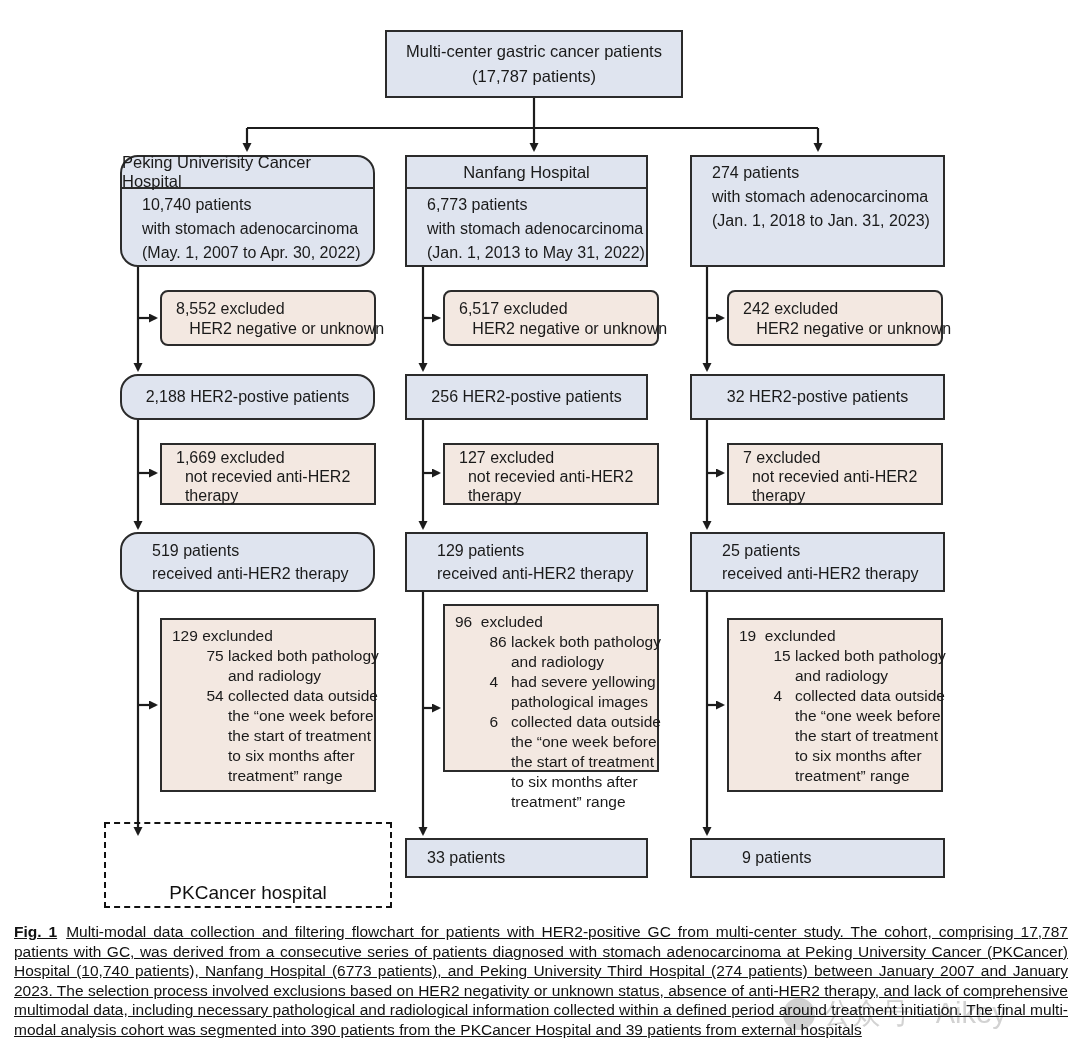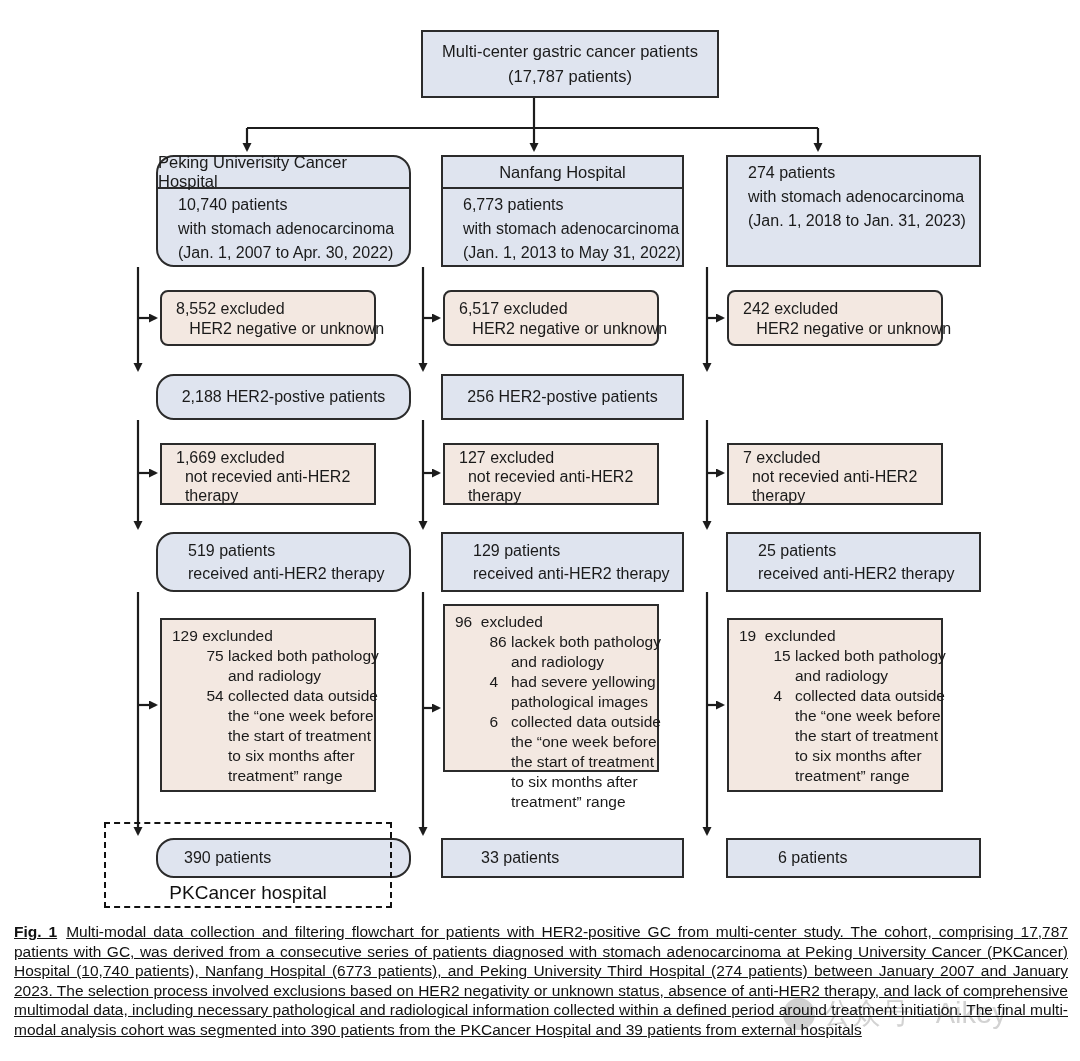--- a/index.html
+++ b/index.html
@@ -1,21 +1,21 @@
 <!DOCTYPE html>
 <html style="--cohort-box: #dfe4ef; --exclusion-box: #f3e8e1; --border: #2b2b2b;"><head>
 <meta charset="utf-8">
 <style>
   html,body{margin:0;padding:0;background:#ffffff;}
   .canvas{position:relative;width:1080px;height:1061px;background:#ffffff;overflow:hidden;
           font-family:"Liberation Sans",sans-serif;color:#1a1a1a;}
   svg.connectors{position:absolute;left:0;top:0;z-index:1;}
   .box{position:absolute;border:2.2px solid var(--border,#2b2b2b);box-sizing:border-box;
        font-size:16px;color:#1a1a1a;z-index:2;}
-  .blue{background:var(--cohort-box,#dfe4ef);margin-left:36px;}
+  .blue{background:var(--cohort-box,#dfe4ef);}
   .pink{background:var(--exclusion-box,#f3e8e1);}
   .pre{white-space:pre;}
   .center{display:flex;align-items:center;justify-content:center;text-align:center;}
 
   
   .c1{left:120px;width:255px;border-radius:18px;} .c2{left:405px;width:243px;} .c3{left:690px;width:255px;}
   .e1{left:160px;width:216px;} .e2{left:443px;width:216px;} .e3{left:727px;width:216px;}
 
   
   .top-box{left:385px;top:30px;width:298px;height:68px;font-size:16.5px;line-height:25px;}
@@ -23,21 +23,21 @@
   .hosp-header{height:30px;border-bottom:2.2px solid var(--border,#2b2b2b);
                display:flex;align-items:center;justify-content:center;font-size:16.5px;}
   .hosp-body{padding:4px 0 0 20px;line-height:24px;white-space:pre;}
   .excl1{top:290px;height:56px;padding:7px 0 0 14px;line-height:19.5px;border-radius:8px;}
   .her2{top:374px;height:46px;}
   .excl2{top:443px;height:62px;padding:3px 0 0 14px;line-height:19px;}
   .recv{top:532px;height:60px;padding:5px 0 0 30px;line-height:23px;}
   .excl3{top:618px;height:174px;padding:6px 0 0 10px;line-height:20px;font-size:15.5px;}
   .excl3.tall{top:604px;height:168px;}
   .final{top:838px;height:40px;line-height:35px;}
-  .f1{padding-left:26px;} .f2{padding-left:38px;} .f3{padding-left:50px;}
+  .f1{padding-left:26px;} .f2{padding-left:20px;} .f3{padding-left:50px;}
 
   .group{position:absolute;top:822px;height:86px;border:2.4px dashed #111;box-sizing:border-box;
          background:transparent;z-index:2;}
   .group-left{left:104px;width:288px;}
   .group-right{left:400px;width:665px;}
   .group-label{position:absolute;bottom:2px;left:0;width:100%;text-align:center;
                font-size:19px;color:#111;margin-top:41px;}
 
   .caption{position:absolute;left:14px;top:922px;width:1054px;z-index:3;
            font-size:15.5px;line-height:19.5px;text-align:justify;color:#111;text-decoration:underline;}
@@ -88,39 +88,38 @@
     </g>
   </svg>
 
   <div class="box blue top-box center pre">Multi-center gastric cancer patients
 (17,787 patients)</div>
 
   <div class="box blue hosp c1">
     <div class="hosp-header">Peking Univerisity Cancer Hospital</div>
     <div class="hosp-body">10,740 patients
 with stomach adenocarcinoma
-(Jan. 1, 2007 to Apr. 30, 2022)</div>
+(May. 1, 2007 to Apr. 30, 2022)</div>
   </div>
   <div class="box pink excl1 e1 pre">8,552 excluded
    HER2 negative or unknown</div>
   <div class="box blue her2 c1 center">2,188 HER2-postive patients</div>
   <div class="box pink excl2 e1 pre">1,669 excluded
   not recevied anti-HER2
   therapy</div>
   <div class="box blue recv c1 pre">519 patients
 received anti-HER2 therapy</div>
   <div class="box pink excl3 e1 pre">129 exclunded
         75 lacked both pathology
              and radiology
         54 collected data outside
              the “one week before
              the start of treatment
              to six months after
              treatment” range</div>
-  <div class="box blue final c1 f1">390 patients</div>
 
   <div class="box blue hosp c2">
     <div class="hosp-header">Nanfang Hospital</div>
     <div class="hosp-body">6,773 patients
 with stomach adenocarcinoma
 (Jan. 1, 2013 to May 31, 2022)</div>
   </div>
   <div class="box pink excl1 e2 pre">6,517 excluded
    HER2 negative or unknown</div>
   <div class="box blue her2 c2 center">256 HER2-postive patients</div>
@@ -141,34 +140,35 @@
              treatment” range</div>
   <div class="box blue final c2 f2">33 patients</div>
 
   <div class="box blue hosp c3">
     <div class="hosp-body">274 patients
 with stomach adenocarcinoma
 (Jan. 1, 2018 to Jan. 31, 2023)</div>
   </div>
   <div class="box pink excl1 e3 pre">242 excluded
    HER2 negative or unknown</div>
+  <div class="box blue her2 c3 center">32 HER2-postive patients</div>
   <div class="box pink excl2 e3 pre">7 excluded
   not recevied anti-HER2
   therapy</div>
   <div class="box blue recv c3 pre">25 patients
 received anti-HER2 therapy</div>
   <div class="box pink excl3 e3 pre">19  exclunded
         15 lacked both pathology
              and radiology
         4   collected data outside
              the “one week before
              the start of treatment
              to six months after
              treatment” range</div>
-  <div class="box blue final c3 f3">6 patients</div>
+  <div class="box blue final c3 f3">9 patients</div>
 
   <div class="group group-left">
     <div class="group-label">PKCancer hospital</div>
   </div>
 
   <div class="watermark">
     <span class="wm-circle"></span>
     <span>公众号 · Aikey</span>
   </div>
 

